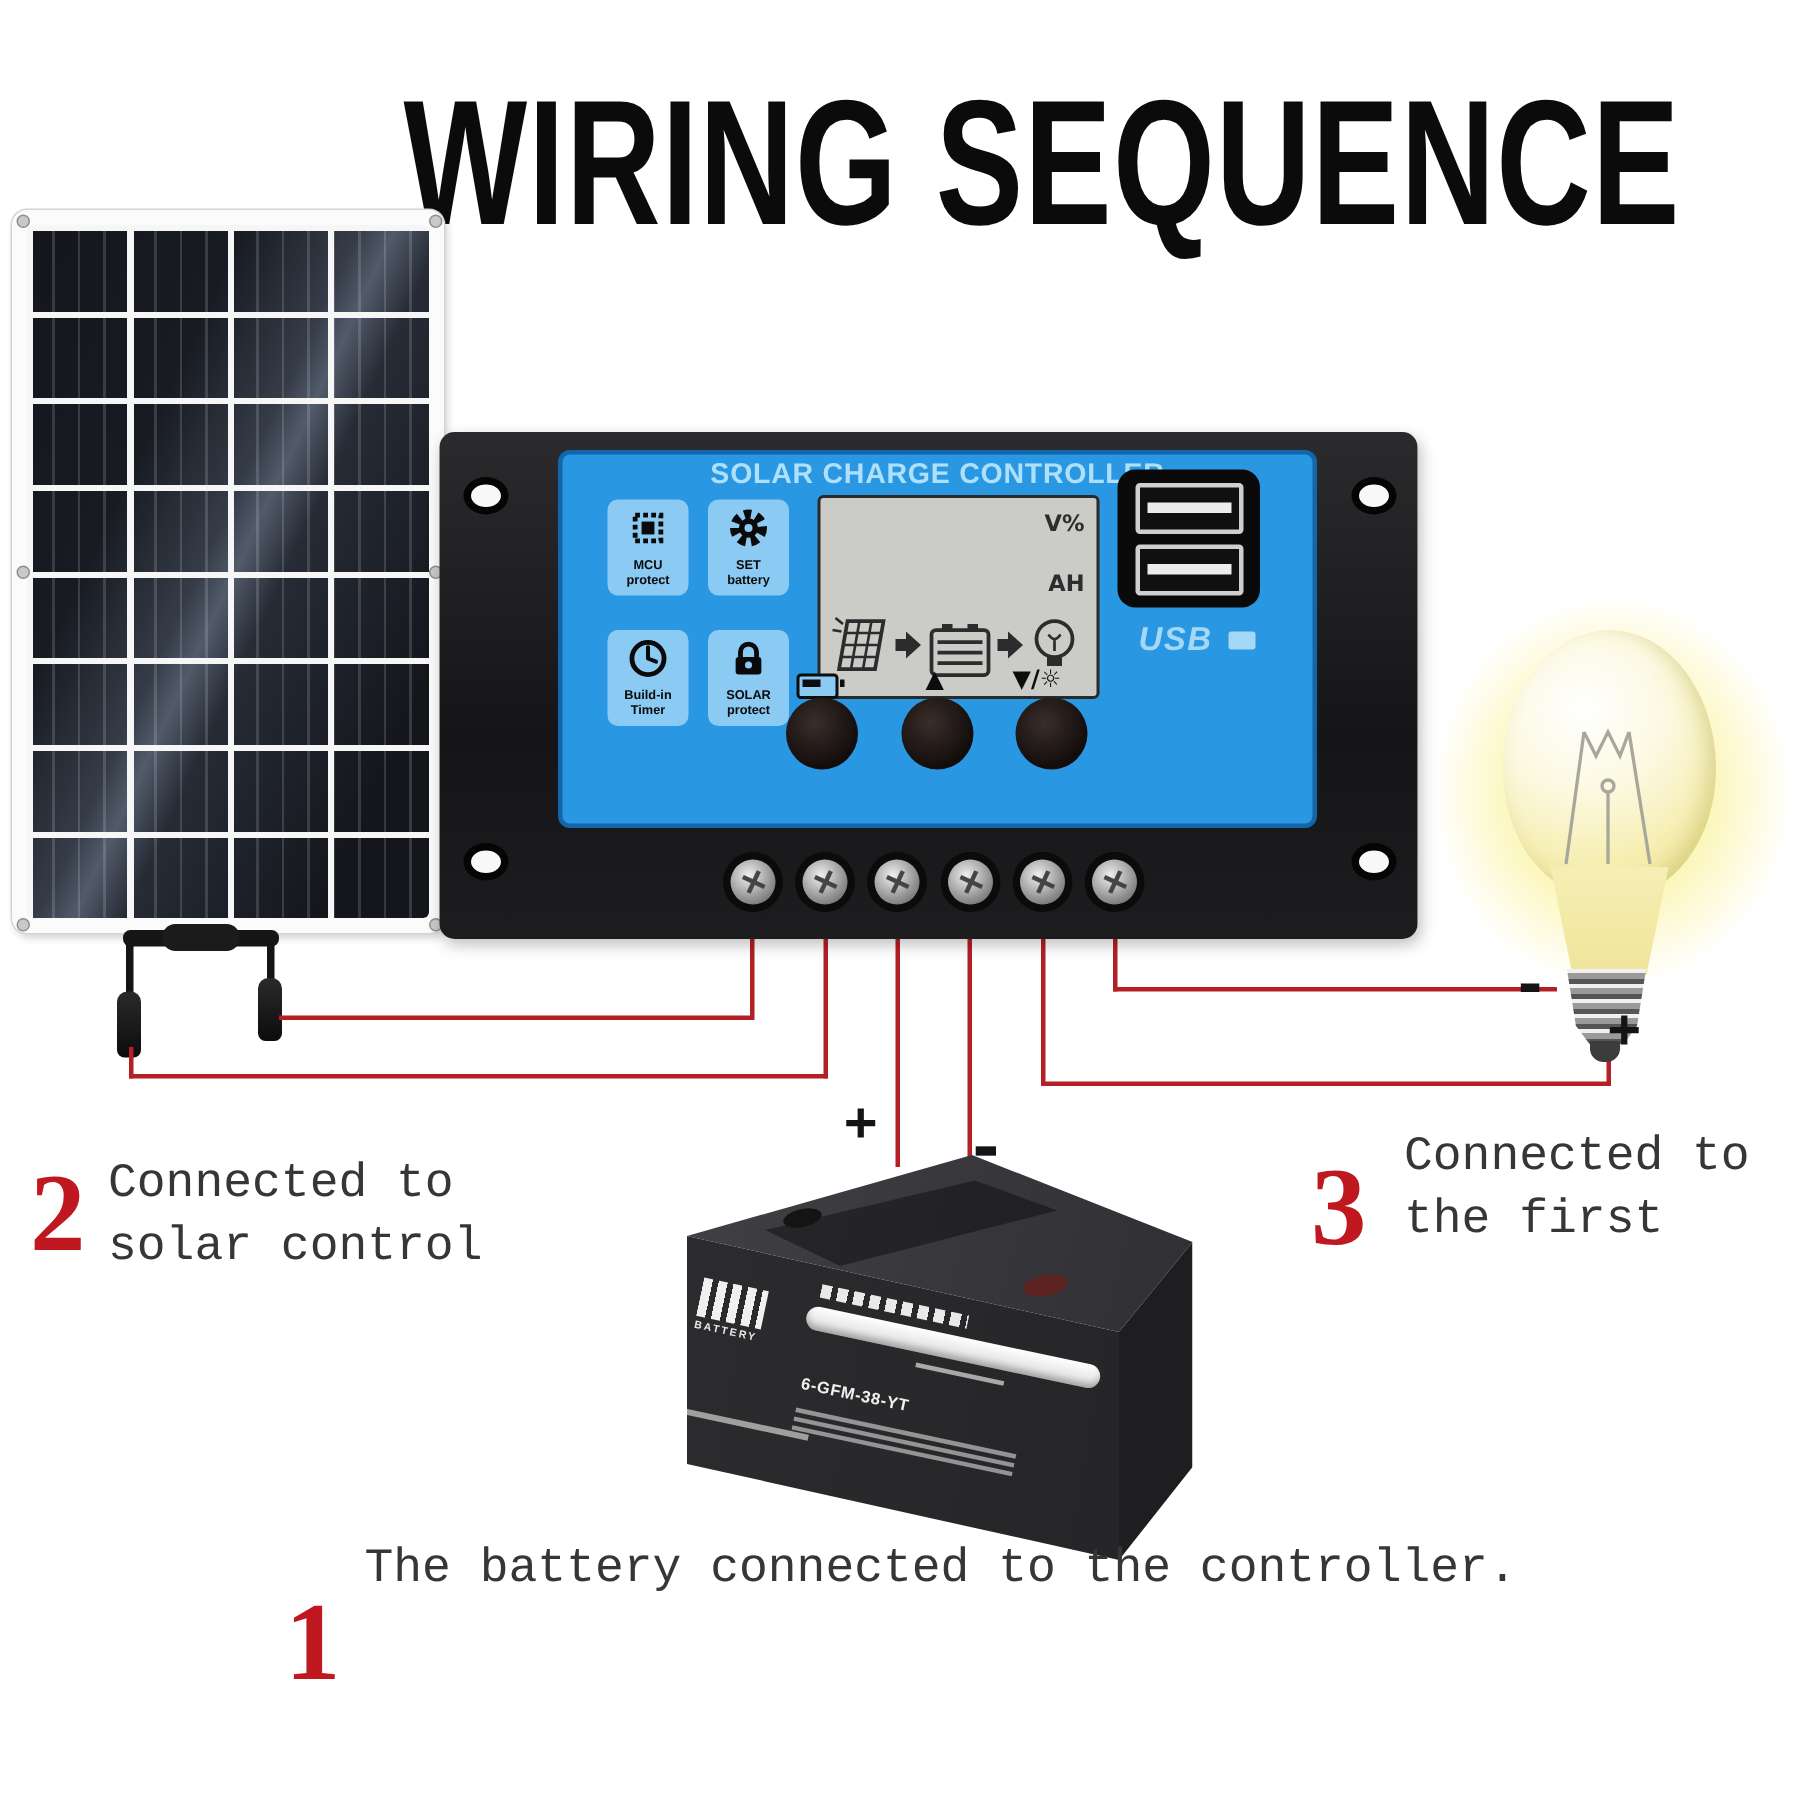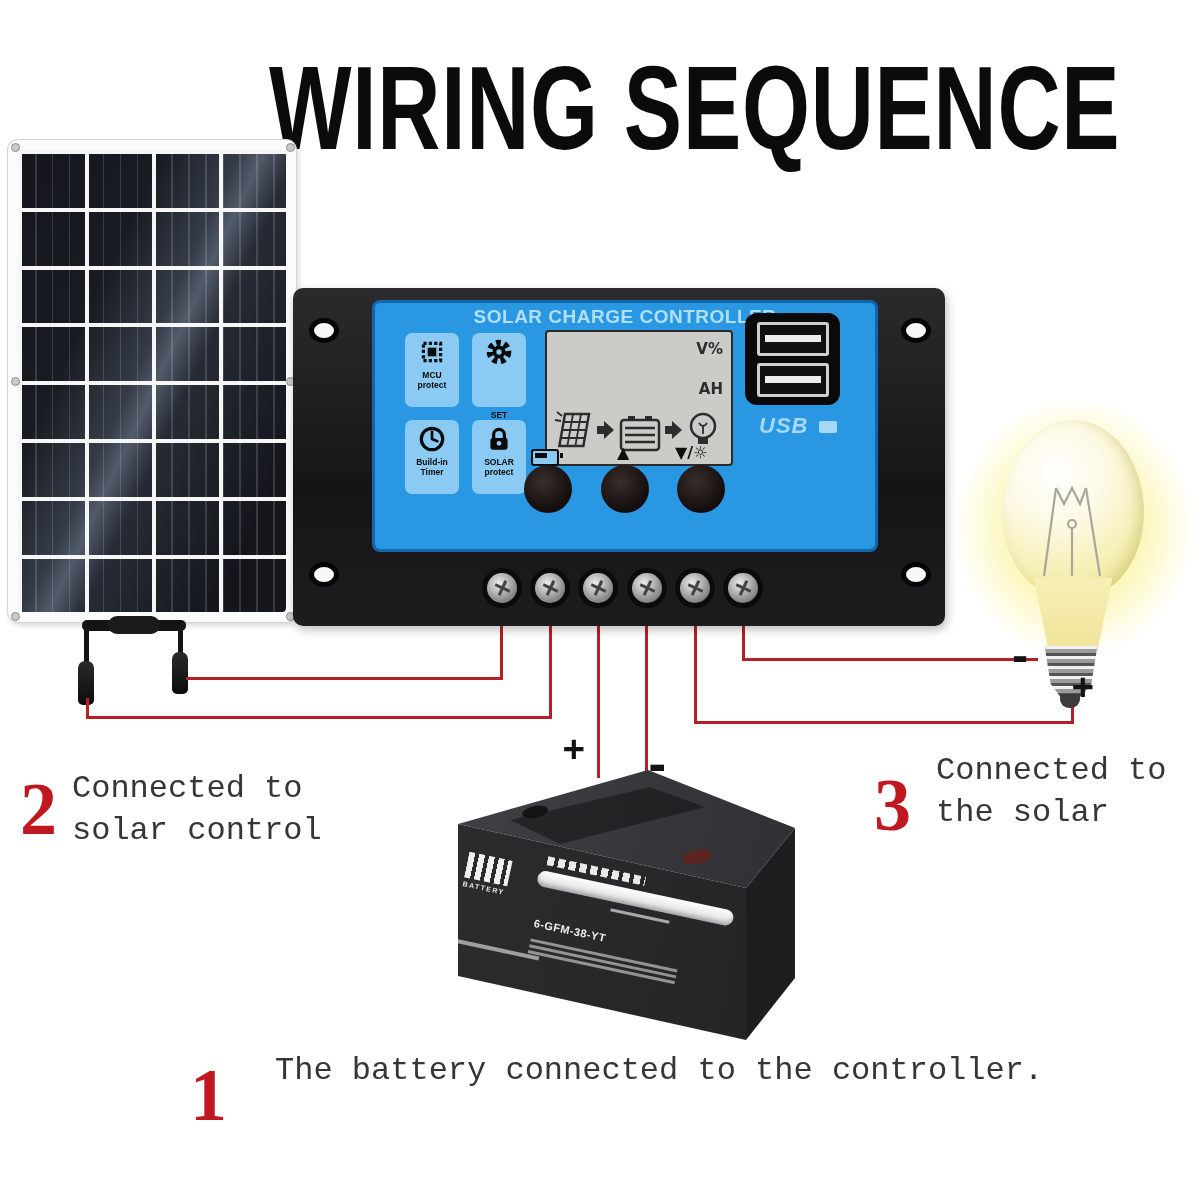--- a/index.html
+++ b/index.html
@@ -34,21 +34,21 @@
   .plab{position:absolute;color:#141414;font-family:"DejaVu Sans Mono",monospace;font-weight:bold;}
 
   
   .ctrl{position:absolute;left:293px;top:288px;width:652px;height:338px;border-radius:10px;
         background:linear-gradient(180deg,#2b2b2d,#151517 60%,#1d1d1f);box-shadow:2px 4px 10px rgba(0,0,0,.25);}
   .hole{position:absolute;width:20px;height:15px;background:#f8f8f8;border:5px solid #050505;border-radius:50%;}
   .face{position:absolute;left:79px;top:12px;width:500px;height:246px;background:#2a97e3;
         border:3px solid #1166ac;border-radius:8px;}
   .ctitle{position:absolute;left:0;top:3px;width:100%;text-align:center;color:#aee0fb;
           font-weight:bold;font-size:19px;letter-spacing:.5px;}
-  .badge{position:absolute;width:54px;height:74px;background:#8bcaf2;border-radius:7px;
+  .badge{position:absolute;width:54px;height:64px;background:#8bcaf2;border-radius:7px;
          display:flex;flex-direction:column;align-items:center;padding-top:4px;box-sizing:border-box;}
   .badge .bl{font-weight:900;font-size:8.5px;line-height:1.15;color:#0a0a0a;text-align:center;}
   .lcd{position:absolute;left:170px;top:27px;width:184px;height:132px;background:#cbcbc7;
        border:2px solid #2a2a2a;border-radius:4px;}
   .lcdval{position:absolute;left:8px;top:-4px;font-family:"DejaVu Sans Mono",monospace;font-weight:bold;
           font-size:56px;color:#2d2d2f;letter-spacing:-4px;}
   .unit{position:absolute;right:8px;font-weight:bold;font-size:15px;color:#2d2d2f;font-family:"DejaVu Sans",sans-serif;}
   .btn{position:absolute;width:48px;height:48px;border-radius:50%;
        background:radial-gradient(circle at 40% 35%,#3a2e2a,#120d0c 70%);}
   .blab{position:absolute;color:#0d0d0d;font-weight:bold;font-size:16px;font-family:"DejaVu Sans",sans-serif;}
@@ -156,21 +156,21 @@
       <div class="badge" style="left:30px;top:30px;">
         <span>
           <svg width="30" height="30" viewBox="0 0 28 28">
               <rect x="6" y="6" width="16" height="16" fill="none" stroke="#0a0a0a" stroke-width="3" stroke-dasharray="3 2"></rect>
               <rect x="10" y="10" width="8" height="8" fill="#0a0a0a"></rect>
             </svg>
         </span>
         <span class="bl">MCU</span>
         <span class="bl">protect</span>
       </div>
-      <div class="badge" style="left:97px;top:30px;gap:40px;">
+      <div class="badge" style="left:97px;top:30px;">
         <span>
           <svg width="30" height="30" viewBox="0 0 28 28">
               <circle cx="14" cy="14" r="8" fill="none" stroke="#0a0a0a" stroke-width="7" stroke-dasharray="4 3"></circle>
               <circle cx="14" cy="14" r="6" fill="#0a0a0a"></circle>
               <circle cx="14" cy="14" r="2.5" fill="#8bcaf2"></circle>
             </svg>
         </span>
         <span class="bl">SET</span>
         <span class="bl">battery</span>
       </div>
@@ -290,18 +290,18 @@
   <div class="plab" style="left:644px;top:740px;font-size:44px;">-</div>
   <div class="plab" style="left:1008px;top:634px;font-size:40px;">-</div>
   <div class="plab" style="left:1072px;top:666px;font-size:36px;">+</div>
 
   <div class="stepnum" style="left:20px;top:772px;">2</div>
   <div class="stline" style="left:72px;top:770px;">Connected to</div>
   <div class="stline" style="left:72px;top:812px;">solar control</div>
 
   <div class="stepnum" style="left:874px;top:768px;">3</div>
   <div class="stline" style="left:936px;top:752px;">Connected to</div>
-  <div class="stline" style="left:936px;top:794px;">the solar</div>
+  <div class="stline" style="left:936px;top:794px;">the first</div>
 
   <div class="stepnum" style="left:190px;top:1058px;">1</div>
-  <div class="stline" style="left:243px;top:1052px;margin-left:32px;">The battery connected to the controller.</div>
+  <div class="stline" style="left:243px;top:1027px;">The battery connected to the controller.</div>
 
 </div>
 
 </body></html>

